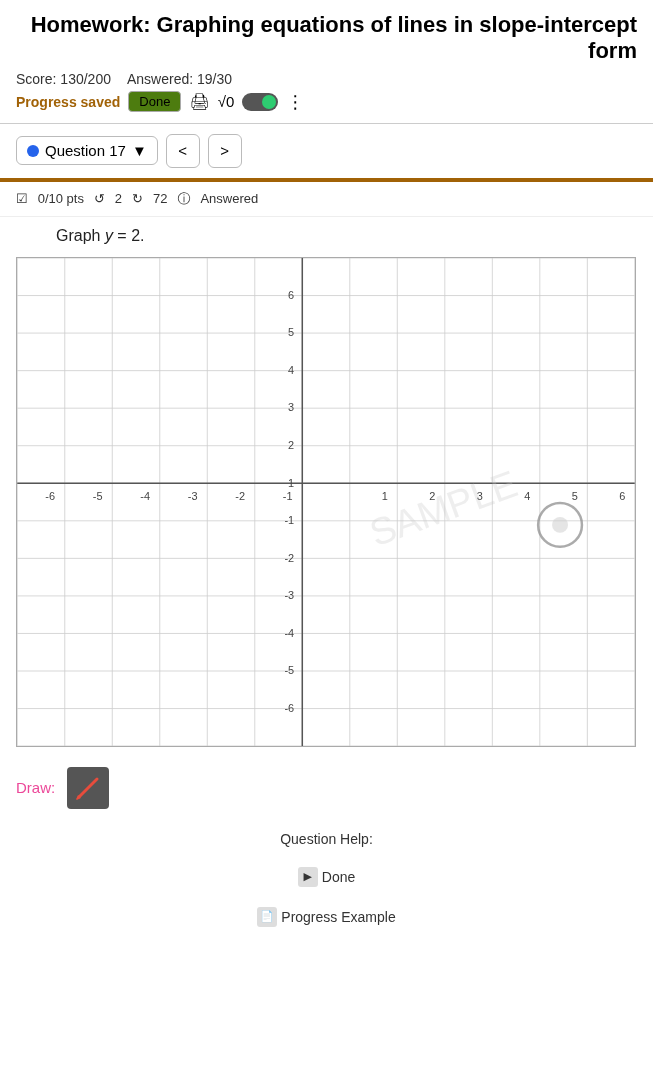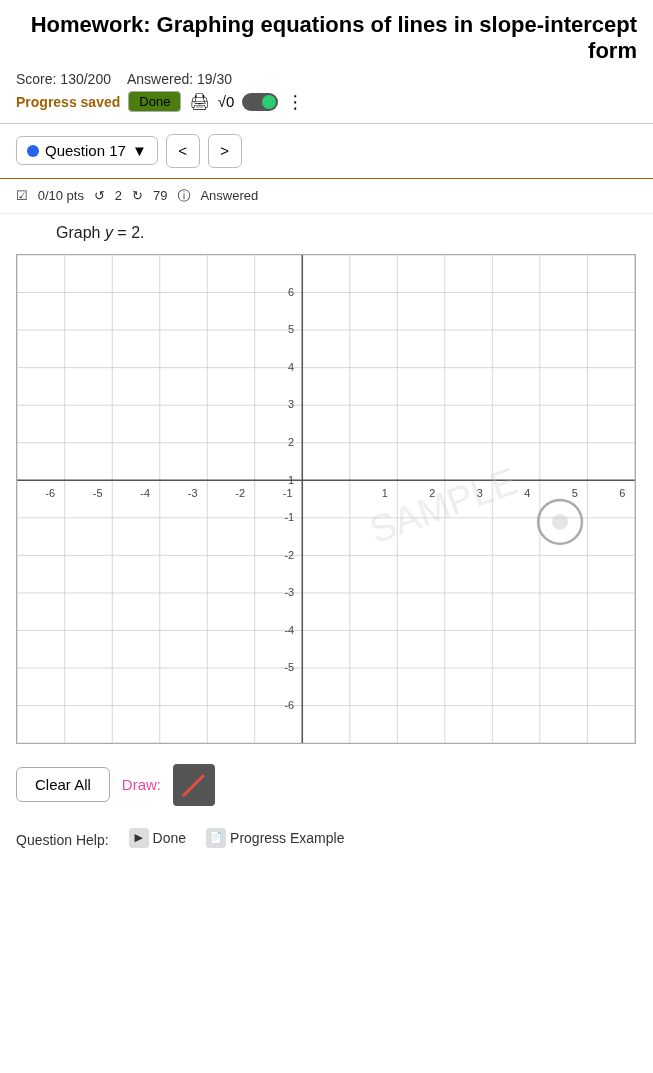--- a/index.html
+++ b/index.html
@@ -66,21 +66,21 @@
       border-radius: 50%;
       margin-left: 18px;
     }
     .dots-icon { font-size: 18px; letter-spacing: 1px; cursor: pointer; }
 
     .question-nav {
       display: flex;
       align-items: center;
       gap: 8px;
       padding: 10px 16px;
-      border-bottom: 1px solid #a16207;
+      border-bottom: 4px solid #a16207;
     }
     .question-selector {
       display: flex;
       align-items: center;
       gap: 6px;
       border: 1px solid #bbb;
       border-radius: 6px;
       padding: 5px 10px;
       cursor: pointer;
       font-size: 15px;
@@ -161,21 +161,22 @@
       cursor: pointer;
     }
     .draw-icon-box svg { width: 30px; height: 30px; }
 
     .question-help {
       padding: 8px 16px;
       font-size: 14px;
       color: #333;
       display: flex;
       gap: 20px;
-      align-items: flex-end;
+      align-items: center;
+      flex-direction: column;
     }
     .help-link {
       display: flex; align-items: center; gap: 4px;
       color: #333; text-decoration: none;
       cursor: pointer;
     }
     .help-icon {
       width: 20px; height: 20px;
       background: #ddd;
       border-radius: 3px;
@@ -219,21 +220,21 @@
   <button class="nav-btn">&lt;</button>
   <button class="nav-btn">&gt;</button>
 </div>
 
 <div class="pts-row">
   <span>☑</span>
   <span>0/10 pts</span>
   <span>↺</span>
   <span>2</span>
   <span>↻</span>
-  <span>79</span>
+  <span>72</span>
   <span>ⓘ</span>
   <span>Answered</span>
 </div>
 
 <div class="graph-instruction">
   <span>Graph <em>y</em> = 2.</span>
 </div>
 
 <div class="graph-area">
   <svg class="graph-canvas" viewBox="0 0 620 490" xmlns="http://www.w3.org/2000/svg">
@@ -308,21 +309,20 @@
     <text class="axis-label" x="278" y="455.7" text-anchor="end">-6</text>
 
     <text x="360" y="290" font-size="38" fill="rgba(200,200,200,0.3)" font-family="Arial" transform="rotate(-20, 360, 290)">SAMPLE</text>
 
     <circle cx="545" cy="268" r="22" fill="none" stroke="#888" stroke-width="2.5" opacity="0.7"></circle>
     <circle cx="545" cy="268" r="8" fill="#ccc" opacity="0.5"></circle>
   </svg>
 </div>
 
 <div class="controls-row">
-  <button class="clear-btn">Clear All</button>
   <span class="draw-label">Draw:</span>
   <div class="draw-icon-box">
     <svg viewBox="0 0 30 30" xmlns="http://www.w3.org/2000/svg">
       <line x1="6" y1="24" x2="24" y2="6" stroke="#e74c3c" stroke-width="3" stroke-linecap="round"></line>
       <line x1="4" y1="26" x2="8" y2="22" stroke="#e74c3c" stroke-width="2"></line>
       <polygon points="3,27 5,22 8,25" fill="#e74c3c"></polygon>
     </svg>
   </div>
 </div>
 

